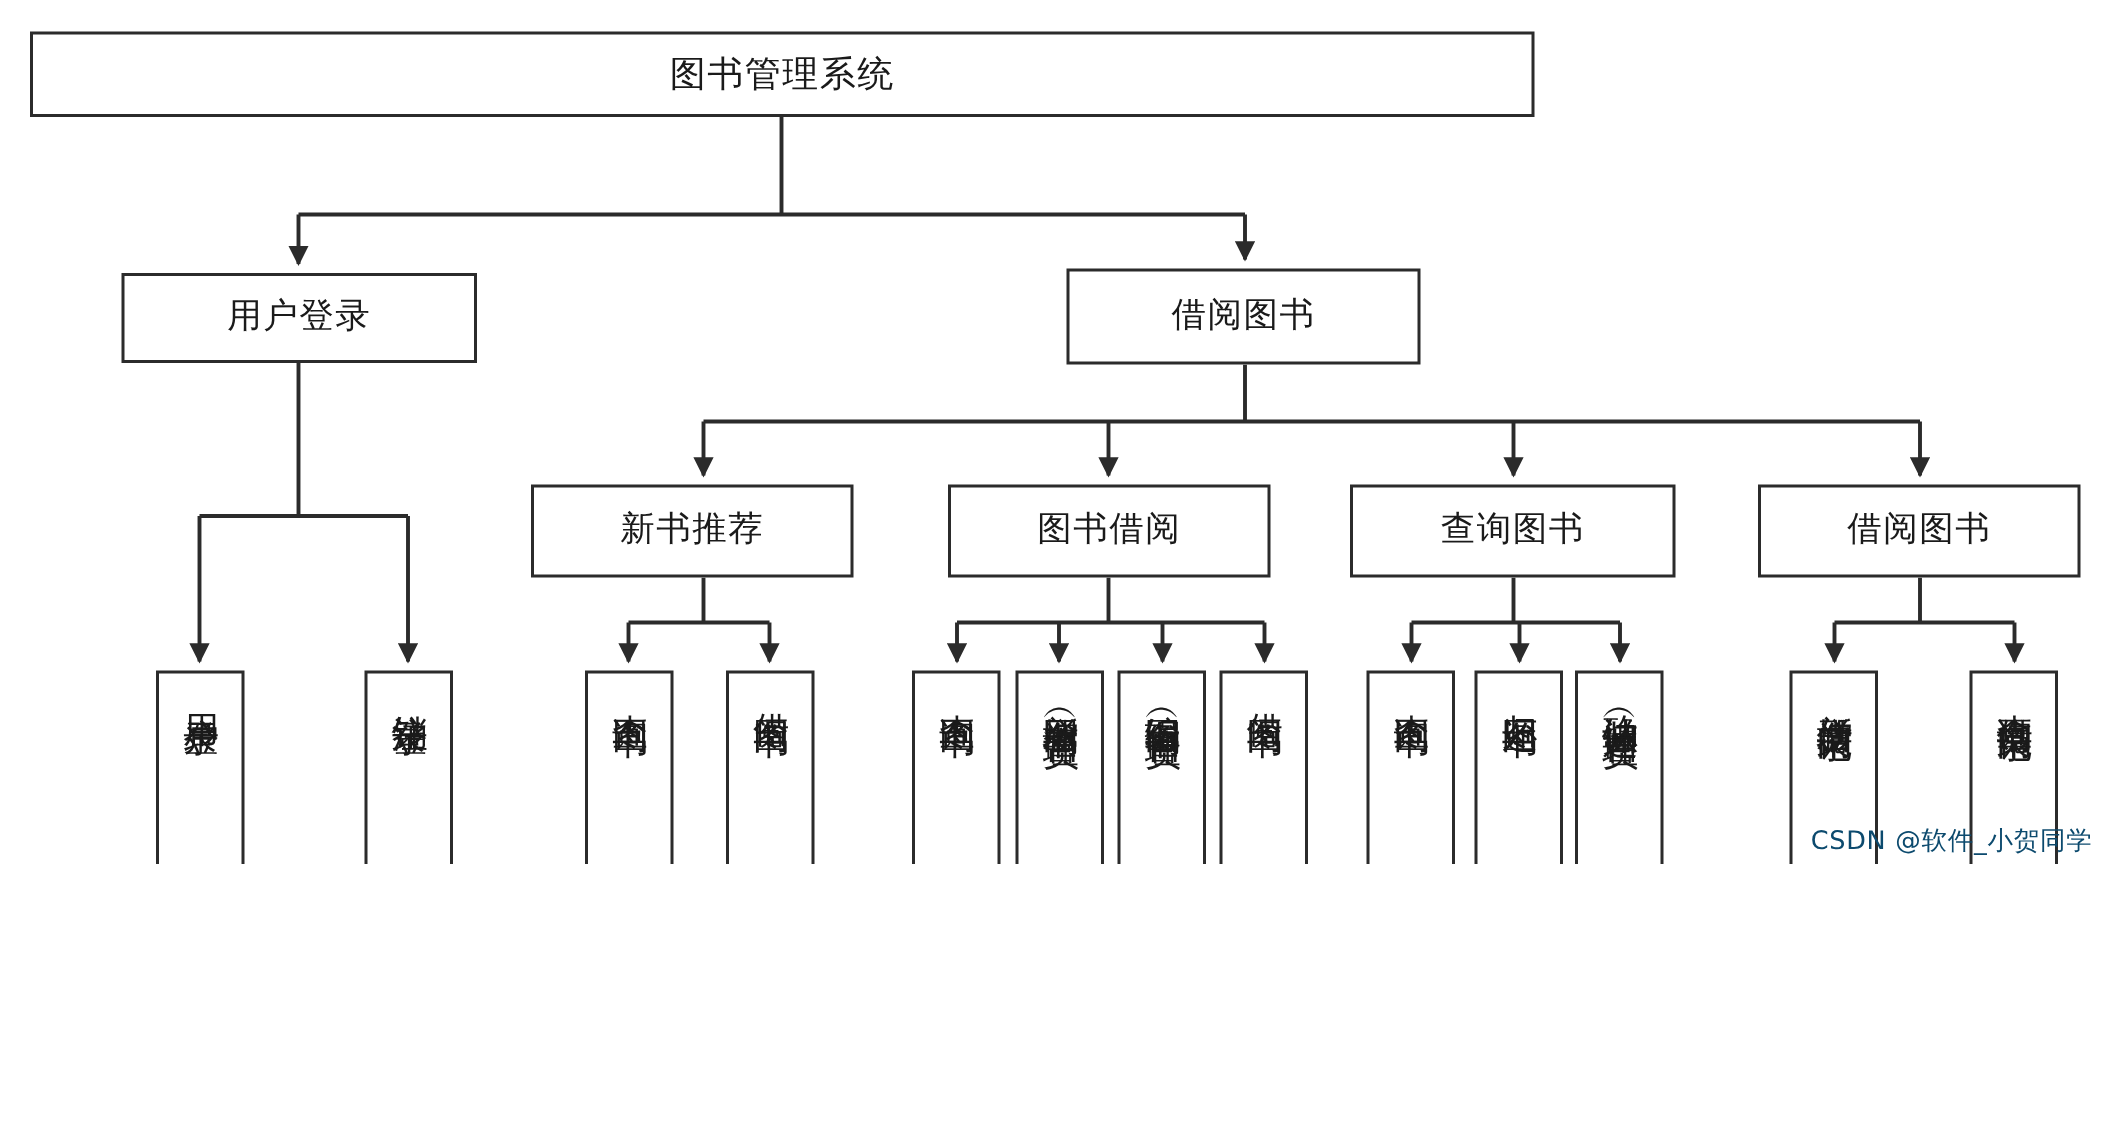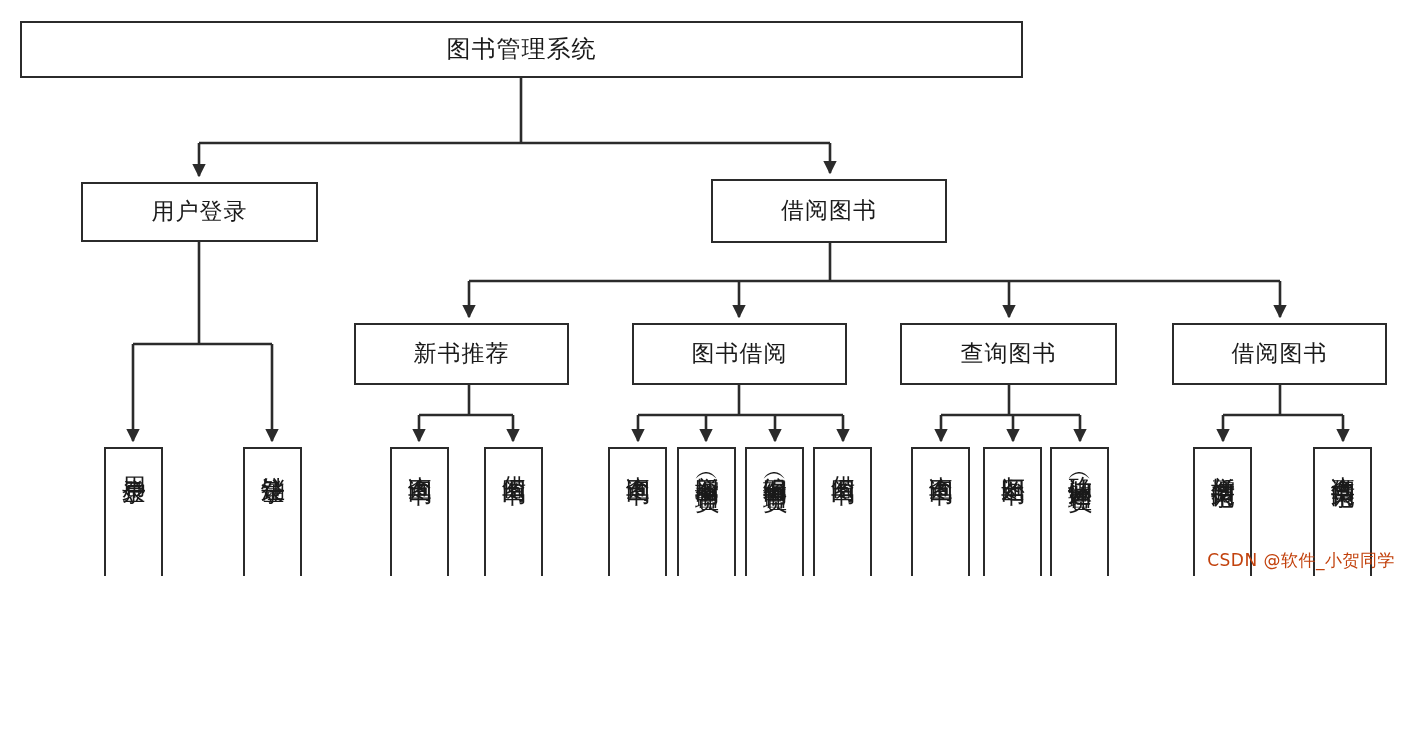--- a/index.html
+++ b/index.html
@@ -56,21 +56,21 @@
     font-size: 24px;
     line-height: 1.05;
     letter-spacing: 2px;
     white-space: nowrap;
   }
   .watermark {
     position: absolute;
     right: 10px;
     bottom: 4px;
     font-size: 17px;
-    color: #c2410c;
+    color: #0c4a6e;
     letter-spacing: 0.5px;
     white-space: nowrap;
     text-align: center;
   }
 </style>
 </head>
 <body>
 
 <div id="diagram-canvas">
 

